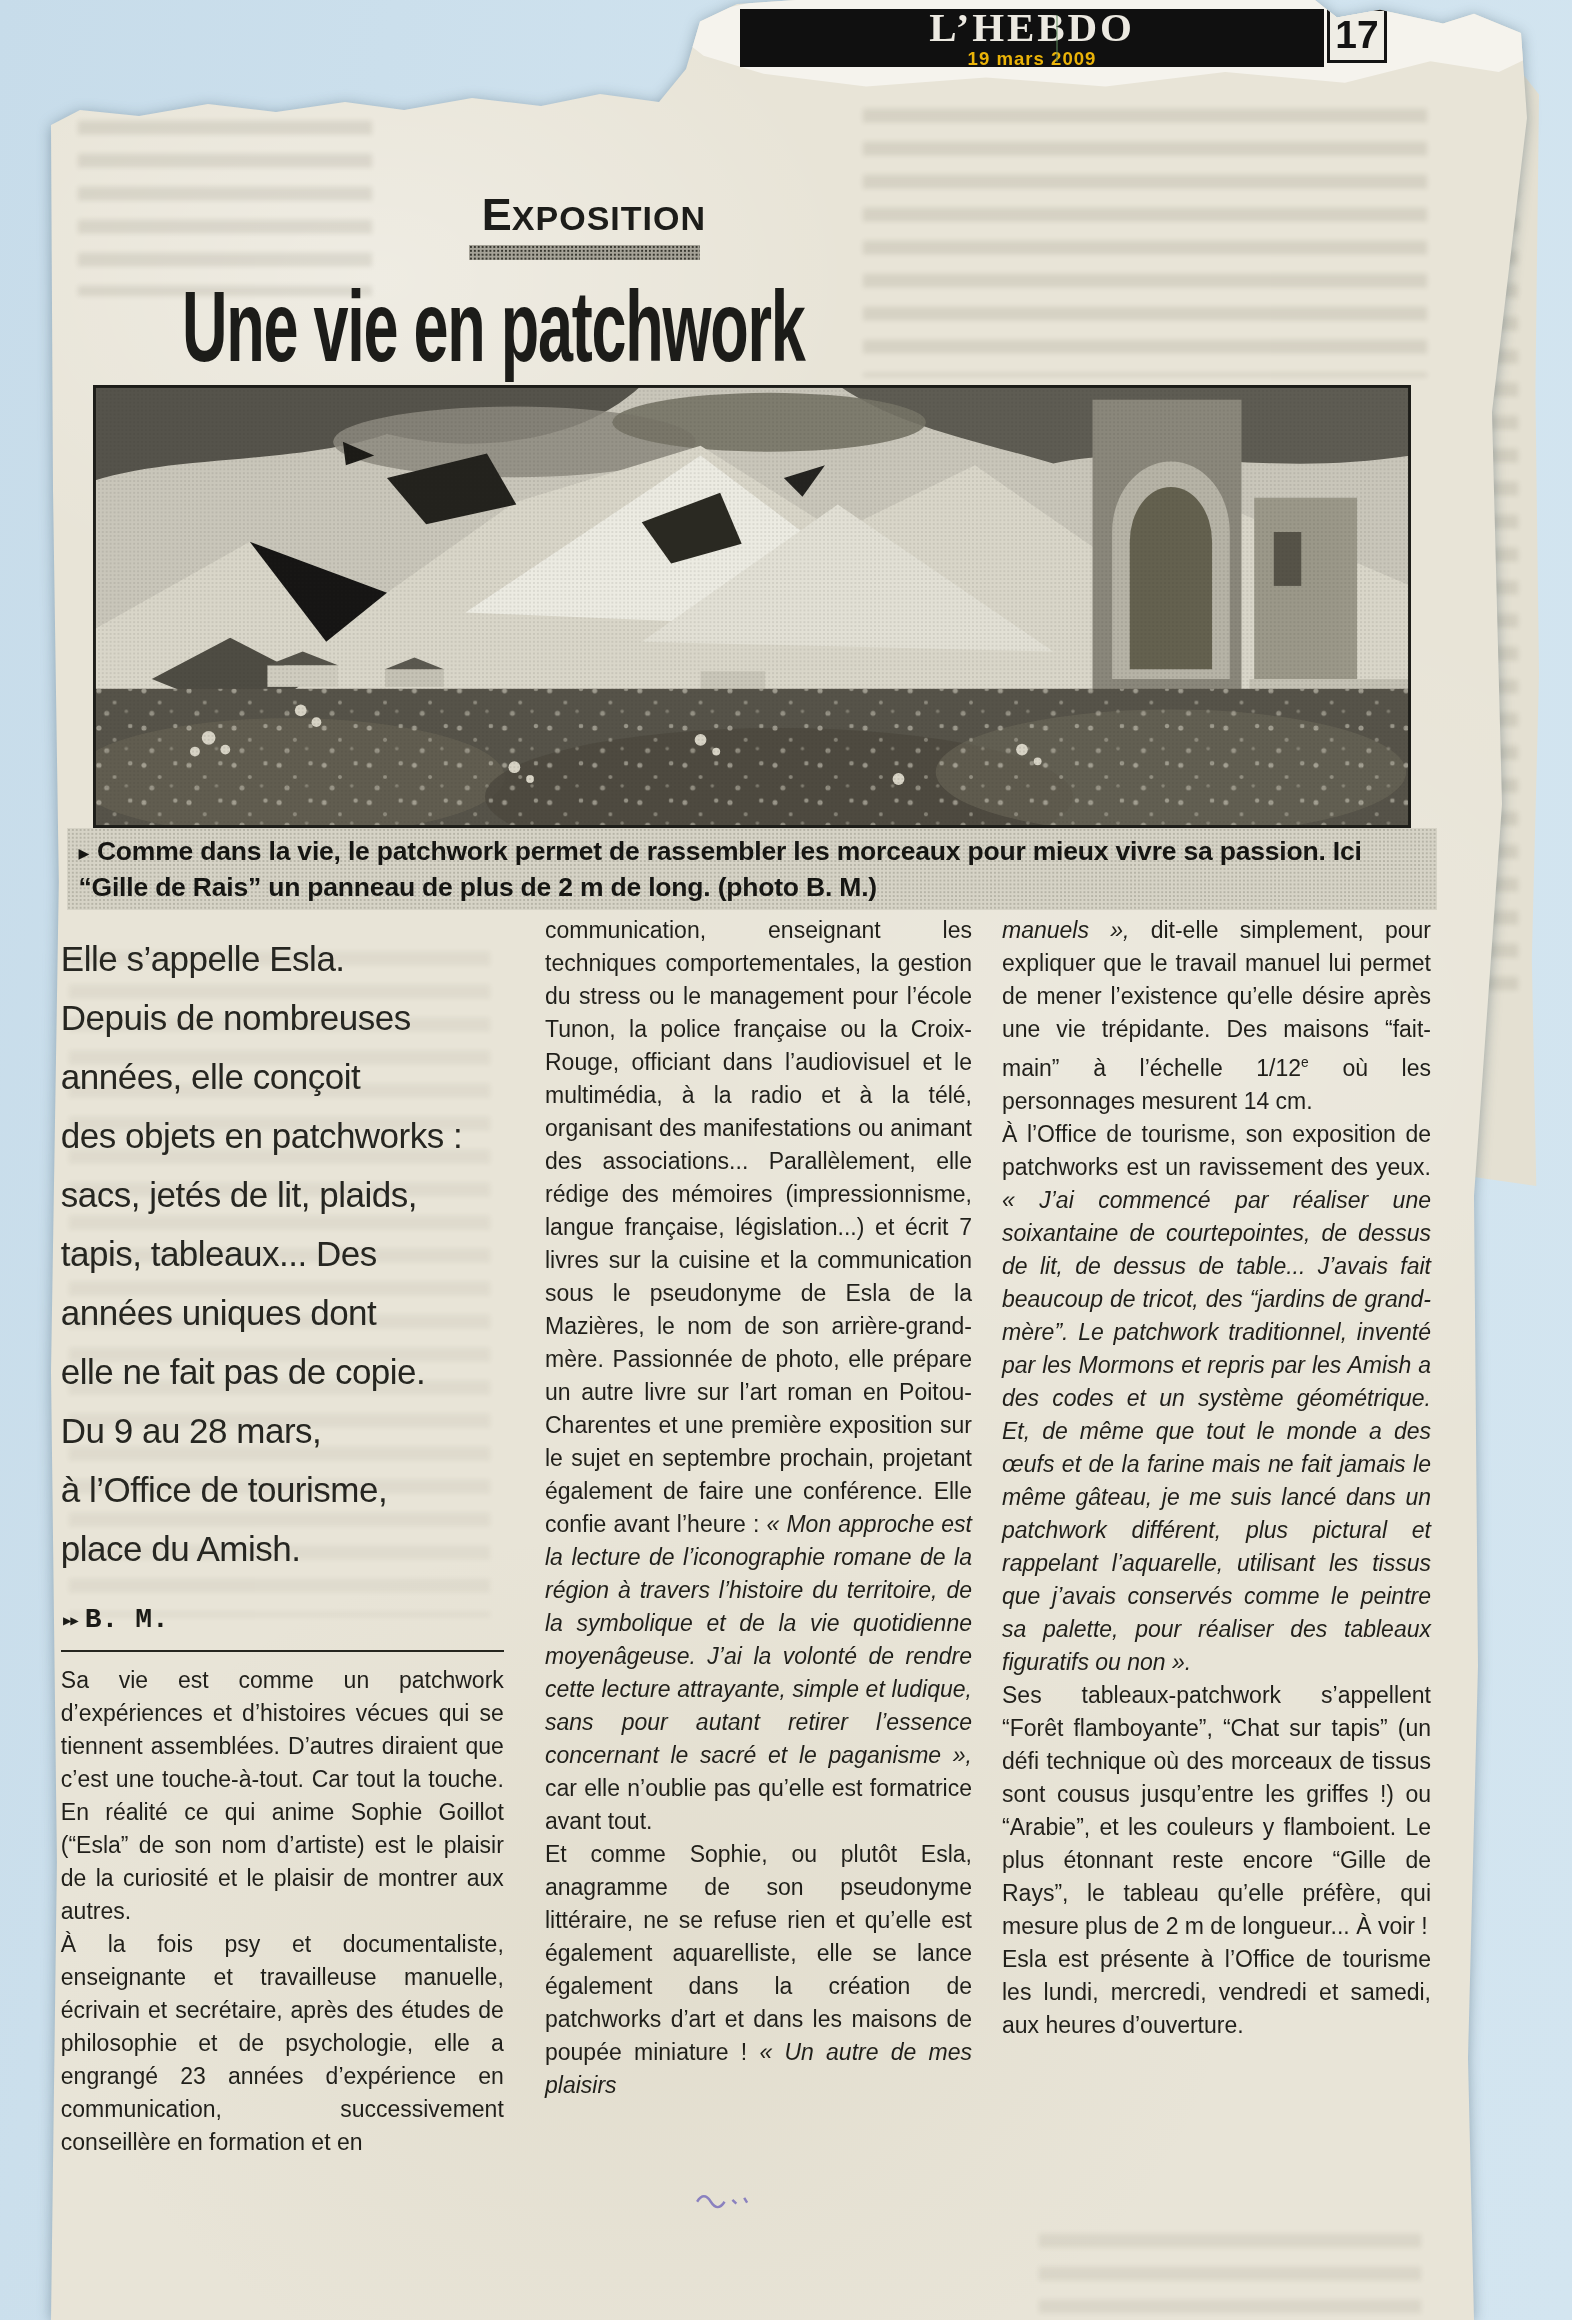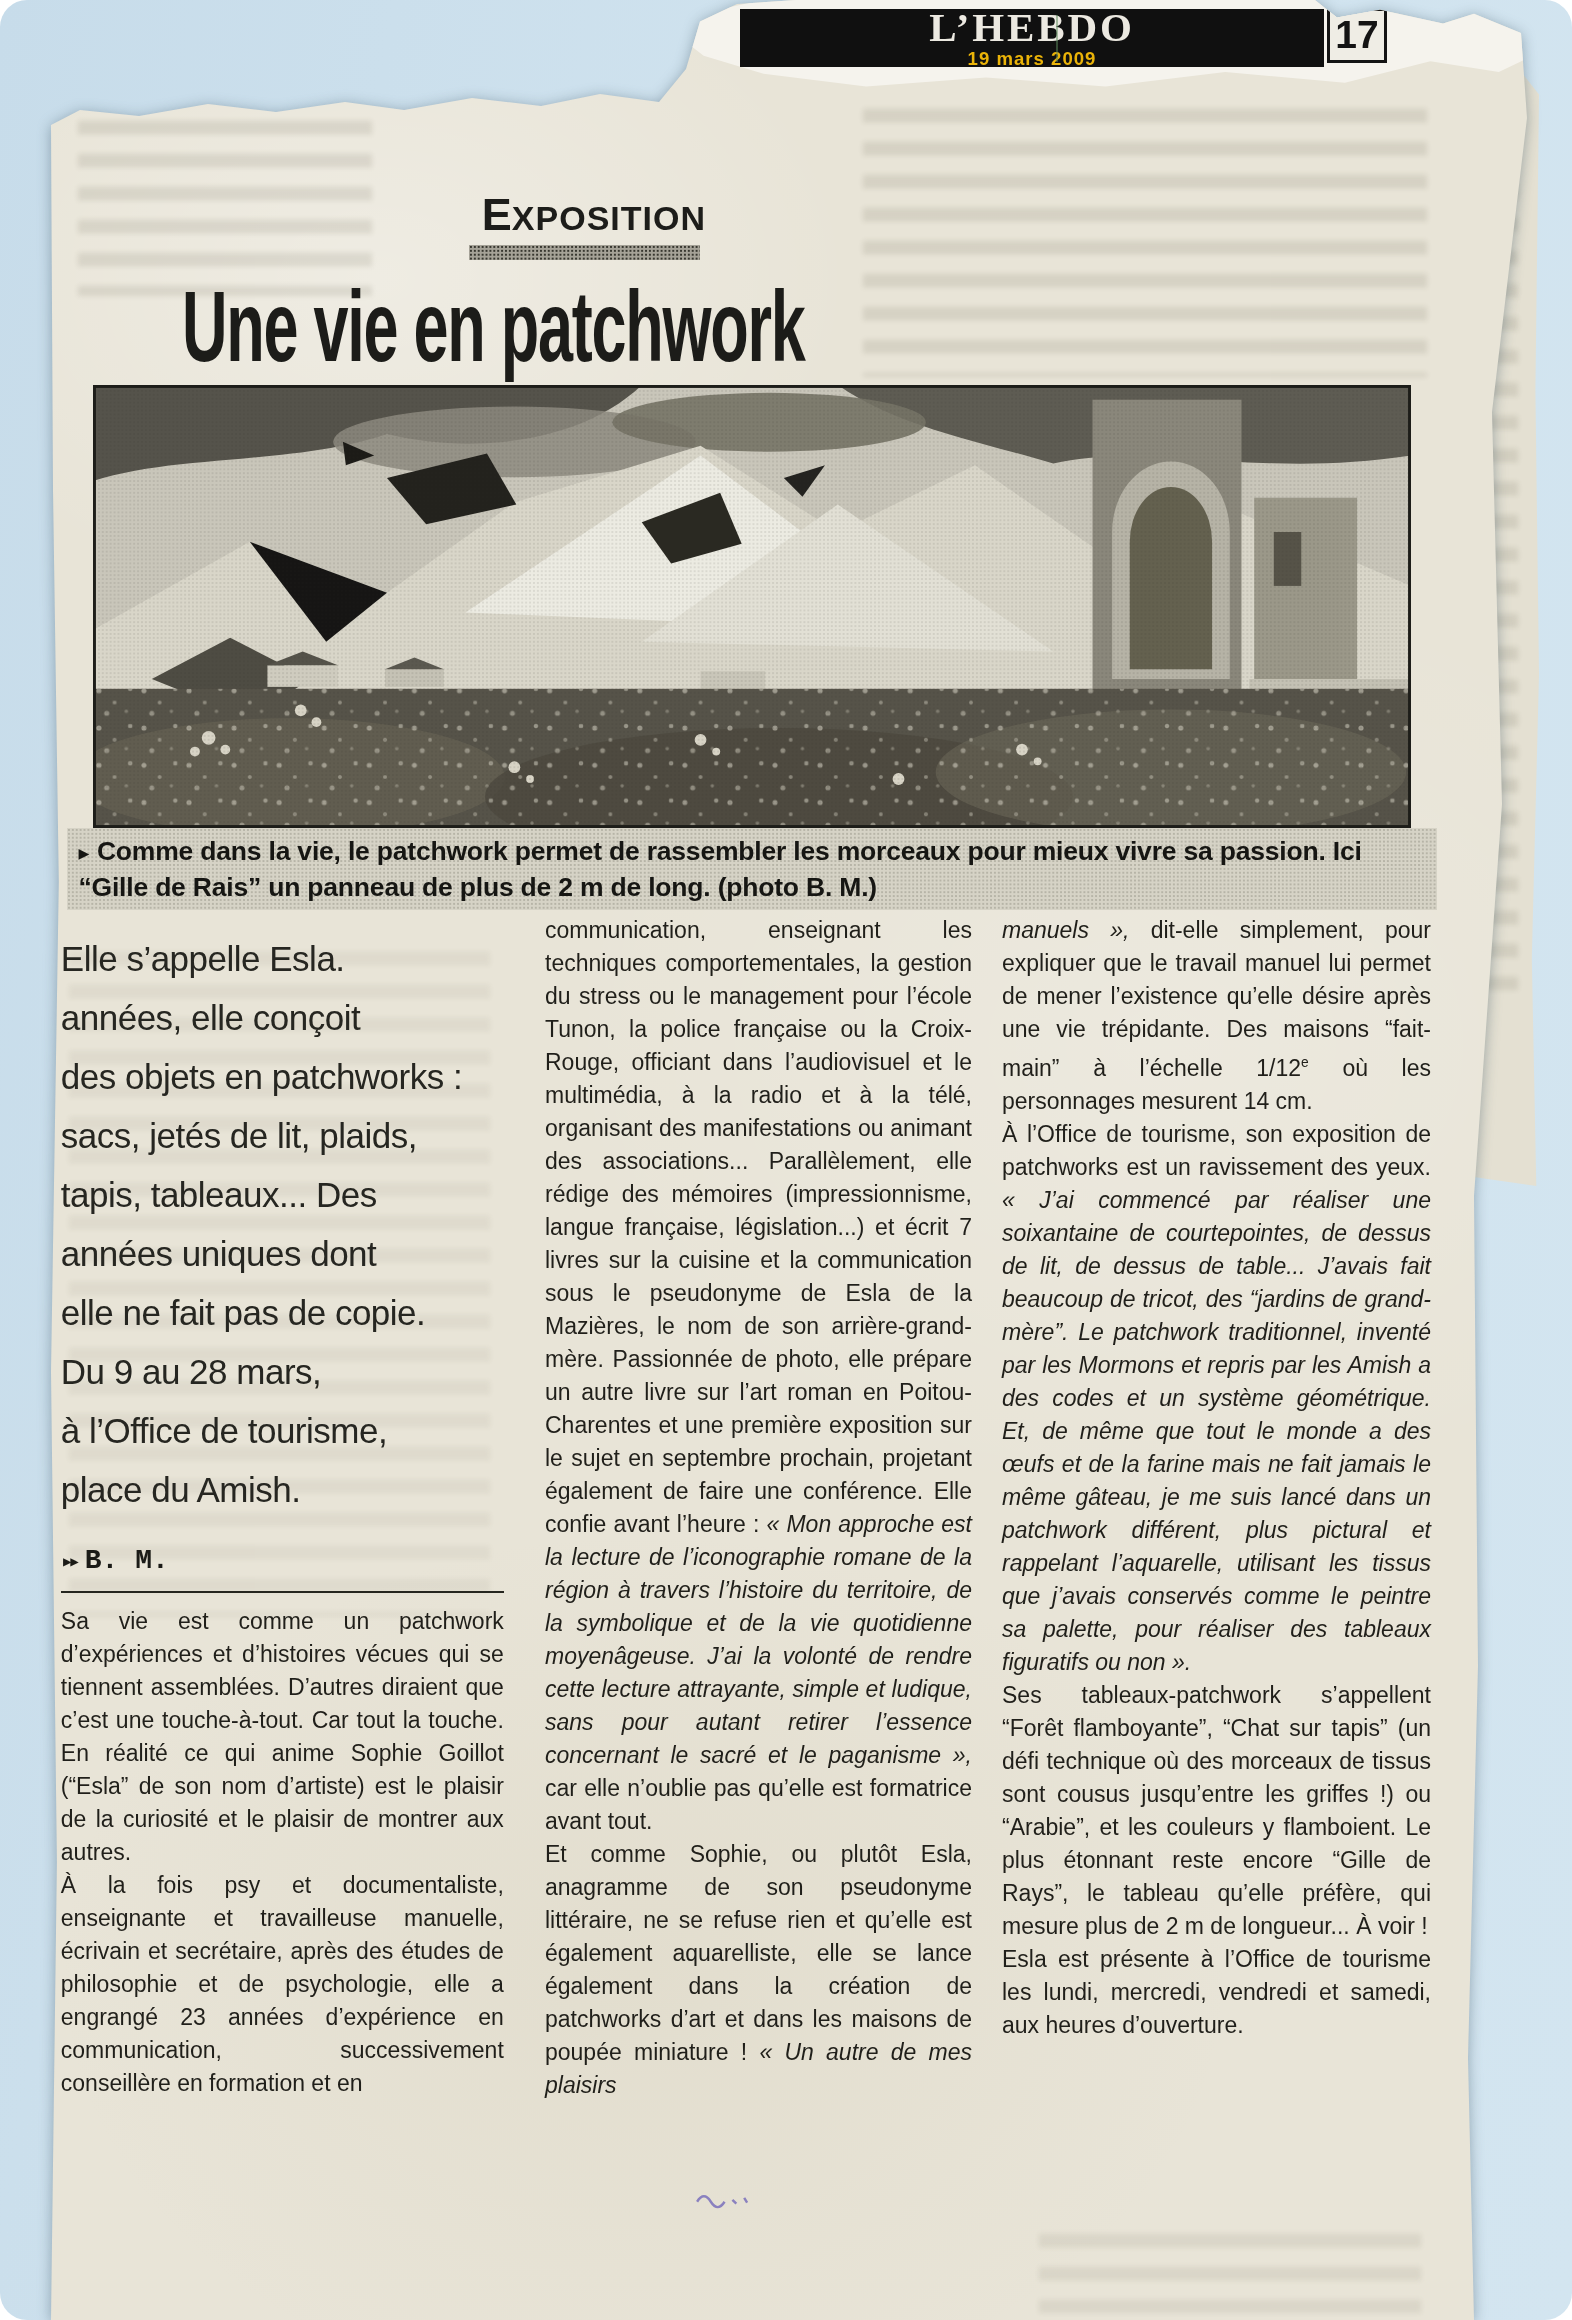--- a/index.html
+++ b/index.html
@@ -1,20 +1,20 @@
 <!DOCTYPE html>
 <html><head>
 <meta charset="utf-8">
 <title>L'HEBDO — Une vie en patchwork</title>
 <style>
   html,body{margin:0;padding:0;}
   body{width:1572px;height:2320px;overflow:hidden;
        font-family:"Liberation Sans","DejaVu Sans",sans-serif;}
   .page{position:relative;width:1572px;height:2320px;
-        background:linear-gradient(100deg,#c7dcea 0%,#cfe2ee 40%,#d3e5f0 100%);overflow:hidden;border-radius:27px;}
+        background:linear-gradient(100deg,#c7dcea 0%,#cfe2ee 40%,#d3e5f0 100%);overflow:hidden;}
 
   
   .scrap{position:absolute;left:1449px;top:49px;width:90px;height:1137px;background:#e4e0d2;
          clip-path:polygon(6% 0,70% 1%,100% 4%,96% 30%,100% 55%,92% 80%,97% 100%,10% 99%,0 70%,8% 40%,0 12%);}
 
   
   .clip-wrap{position:absolute;left:51px;top:0;width:1482px;height:2320px;
              filter:drop-shadow(0 2.9px 6.9px rgba(60,85,100,.45));}
   .clipping{position:relative;width:1482px;height:2320px;
     background:
@@ -192,20 +192,21 @@
     </div>
 
     <div class="caption">
       <div><span class="mark">▸</span><span>Comme dans la vie, le patchwork permet de rassembler les morceaux pour mieux vivre sa passion. Ici</span></div>
       <div>“Gille de Rais” un panneau de plus de 2  m de long. (photo B. M.)</div>
     </div>
 
     <div class="col col-left">
       <div class="lead">
         <div class="lead-line">Elle s’appelle Esla.</div>
+        <div class="lead-line">Depuis de nombreuses</div>
         <div class="lead-line">années, elle conçoit</div>
         <div class="lead-line">des objets en patchworks&nbsp;:</div>
         <div class="lead-line">sacs, jetés de lit, plaids,</div>
         <div class="lead-line">tapis, tableaux... Des</div>
         <div class="lead-line">années uniques dont</div>
         <div class="lead-line">elle ne fait pas de copie.</div>
         <div class="lead-line">Du 9 au 28 mars,</div>
         <div class="lead-line">à l’Office de tourisme,</div>
         <div class="lead-line">place du Amish.</div>
       </div>

